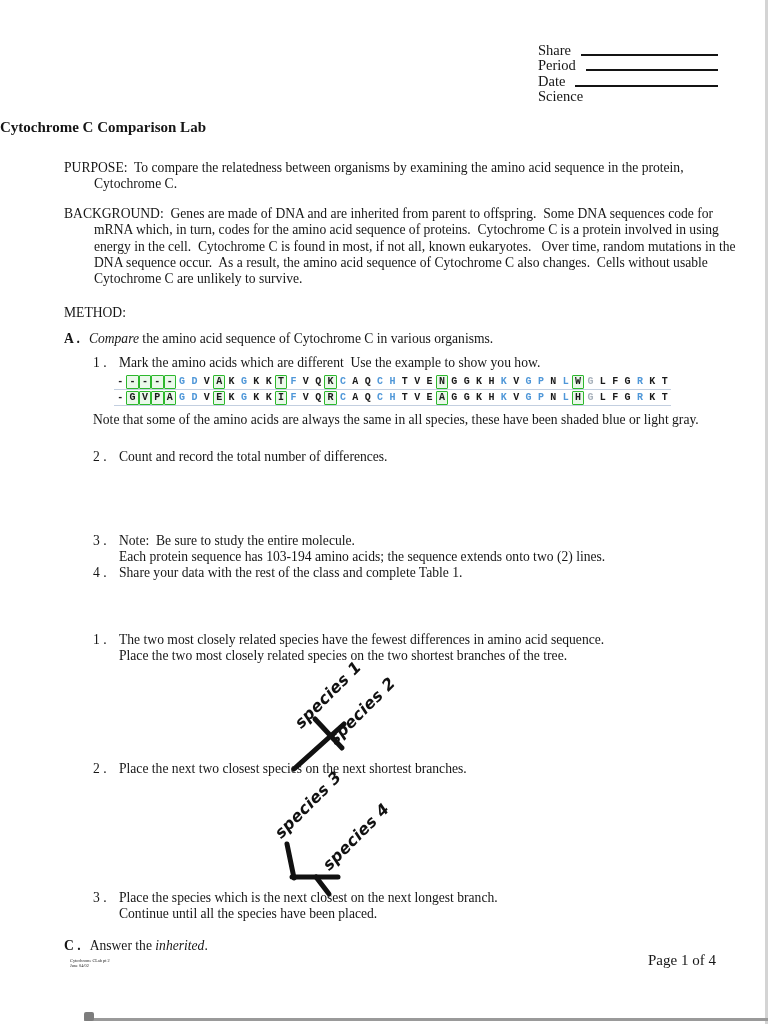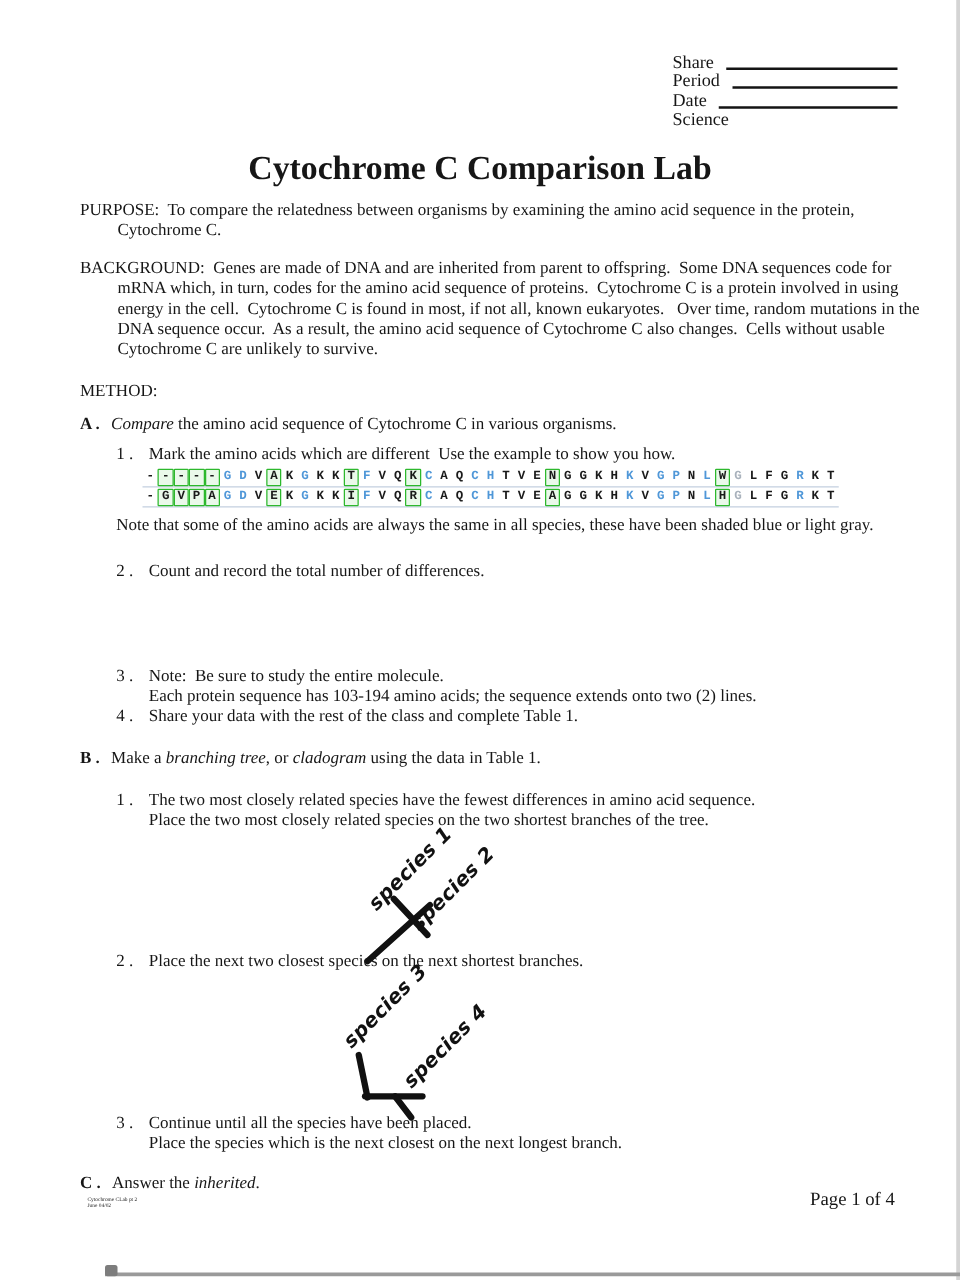--- a/index.html
+++ b/index.html
@@ -10,22 +10,22 @@
   .it{font-style:italic;}
   
   .edge-right{position:absolute;right:0;top:0;width:3px;height:100%;background:#d4d4d4;}
   .edge-bottom{position:absolute;left:84px;top:1018px;width:684px;height:3px;background:#9a9a9a;}
   .edge-blob{position:absolute;left:84px;top:1012px;width:10px;height:9px;background:#7d7d7d;border-radius:2px;}
   
   .header-fields{position:absolute;left:538px;top:42px;width:180px;font-size:14.5px;line-height:16px;}
   .hf-row{display:flex;align-items:flex-end;height:15.5px;}
   .hf-line{flex:1;border-bottom:2.2px solid #141414;margin-left:10px;margin-bottom:2px;}
   
-  .title{position:absolute;left:0;right:0;top:119px;text-align:center;
-         font-size:27px;font-weight:bold;}
+  .title{position:absolute;left:0;right:0;top:119px;text-align:left;
+         font-size:15px;font-weight:bold;}
   
   .para{position:absolute;left:64px;width:645px;font-size:13.6px;line-height:16.3px;}
   .hang{padding-left:30px;text-indent:-30px;}
   .lead{position:absolute;left:64px;width:645px;font-size:13.6px;line-height:16.3px;}
   .lead .letter{font-weight:bold;margin-right:9px;}
   
   .step{position:absolute;left:93px;width:616px;font-size:13.6px;line-height:16.3px;display:flex;}
   .step .num{width:26px;flex:0 0 26px;}
   .step .body{flex:1;}
   
@@ -211,23 +211,20 @@
       <div class="pre">Note:  Be sure to study the entire molecule.</div>
       <div class="pre">Each protein sequence has 103-194 amino acids; the sequence extends onto two (2) lines.</div>
     </span>
   </div>
 
   <div class="step" style="top:565px">
     <span class="num">4 .</span>
     <span class="body pre">Share your data with the rest of the class and complete Table 1.</span>
   </div>
 
-  <div class="lead" style="top:598px">
-    <span class="letter">B .</span><span class="pre">Make a </span><span class="it">branching tree</span><span class="pre">, or </span><span class="it">cladogram</span><span class="pre"> using the data in Table 1.</span>
-  </div>
 
   <div class="step" style="top:632px">
     <span class="num">1 .</span>
     <span class="body">
       <div class="pre">The two most closely related species have the fewest differences in amino acid sequence.</div>
       <div class="pre">Place the two most closely related species on the two shortest branches of the tree.</div>
     </span>
   </div>
 
   <div class="clado" style="left:268px;top:662px;width:160px;height:112px">
@@ -250,22 +247,22 @@
       <line x1="22" y1="95" x2="68" y2="95" stroke="#111" stroke-width="5" stroke-linecap="round"></line>
       <line x1="46" y1="95" x2="59" y2="112" stroke="#111" stroke-width="5" stroke-linecap="round"></line>
     </svg>
     <div class="sp-label" style="left:14px;top:60px">species 3</div>
     <div class="sp-label" style="left:62px;top:92px">species 4</div>
   </div>
 
   <div class="step" style="top:890px">
     <span class="num">3 .</span>
     <span class="body">
+      <div class="pre">Place the species which is the next closest on the next longest branch.</div>
       <div class="pre">Continue until all the species have been placed.</div>
-      <div class="pre">Place the species which is the next closest on the next longest branch.</div>
     </span>
   </div>
 
   <div class="lead" style="top:938px">
     <span class="letter">C .</span><span class="pre">Answer the </span><span class="it">inherited</span><span>.</span>
   </div>
 
   <div class="footer-small">
     <div>Cytochrome CLab pt 2</div>
     <div>June 04/02</div>

